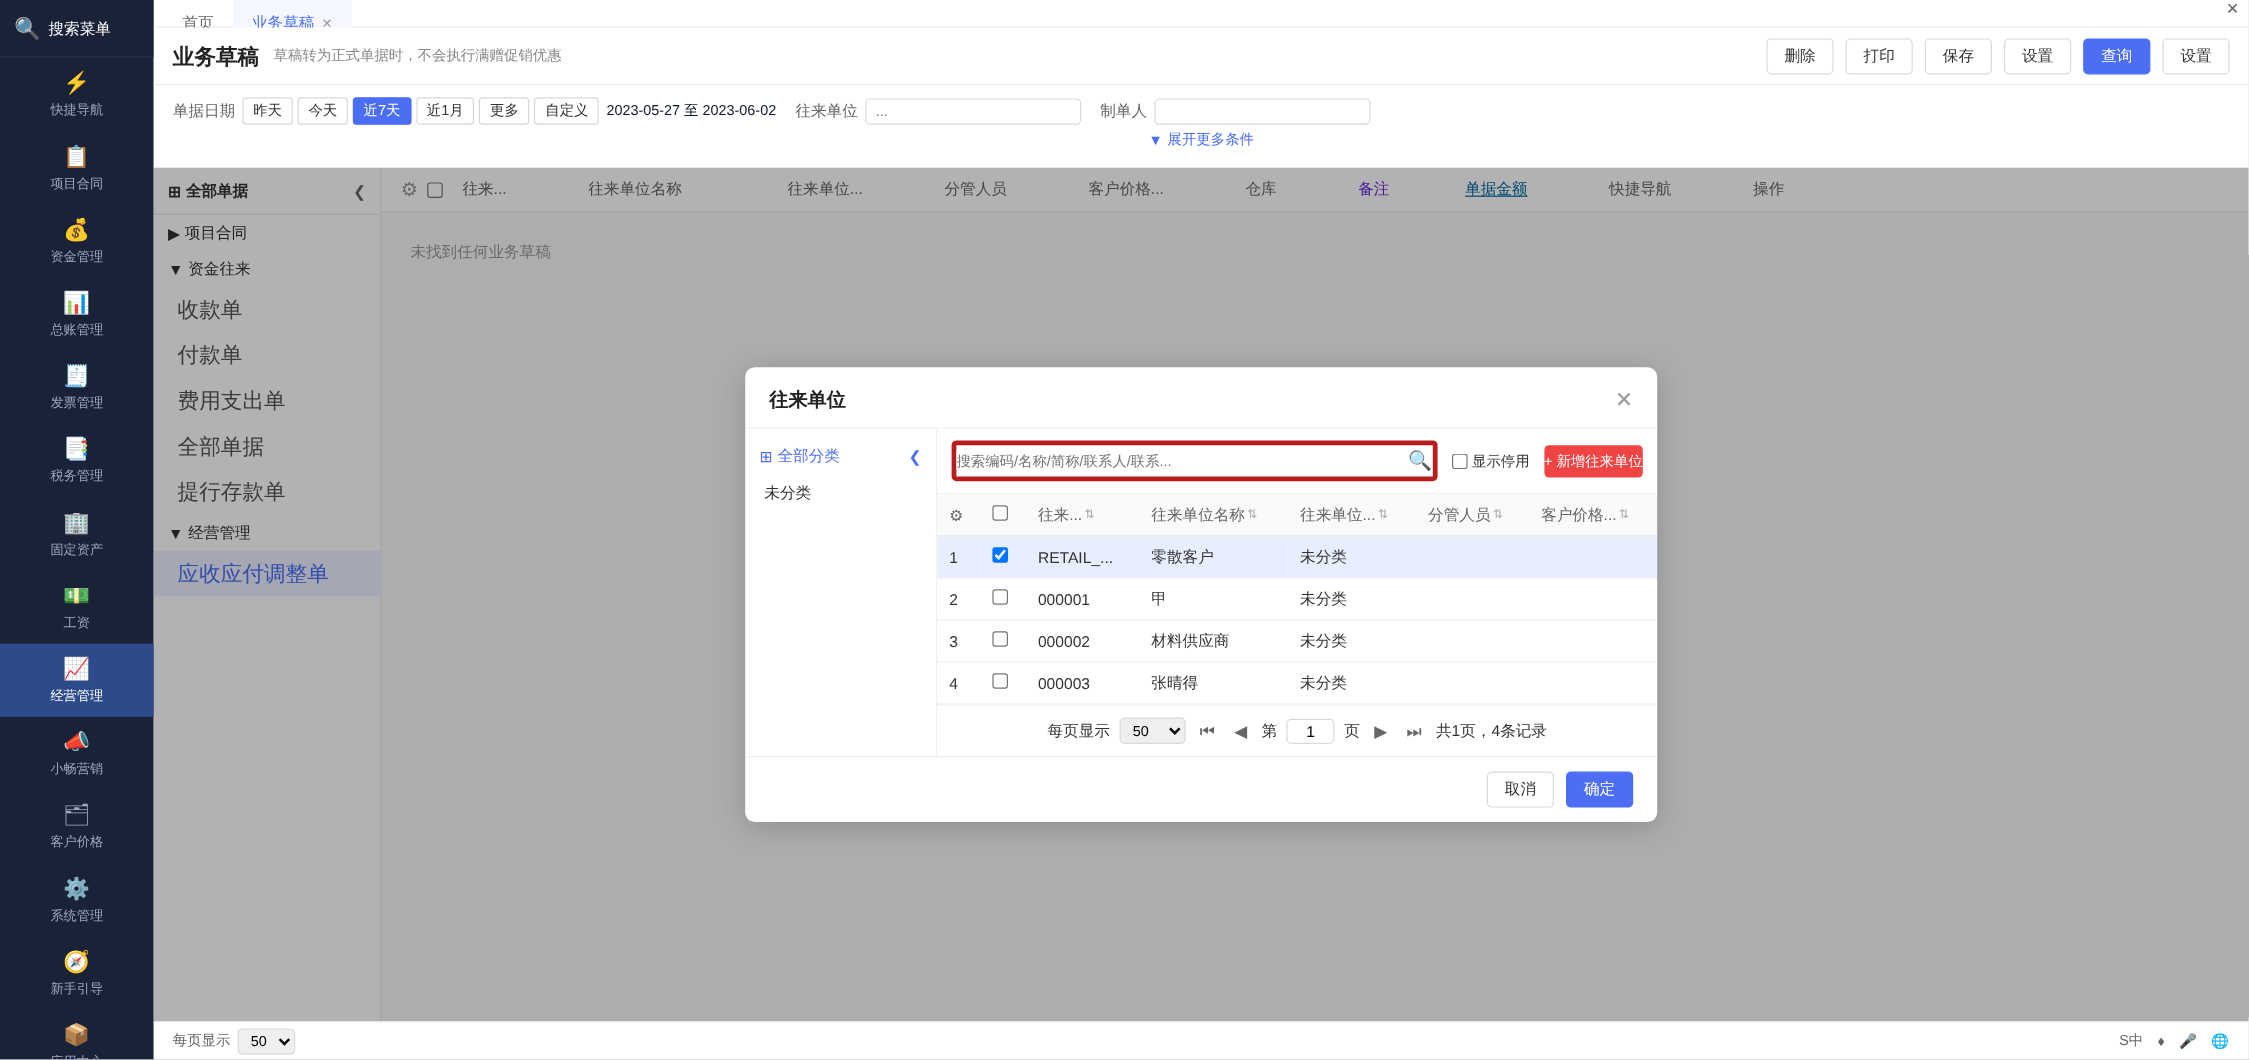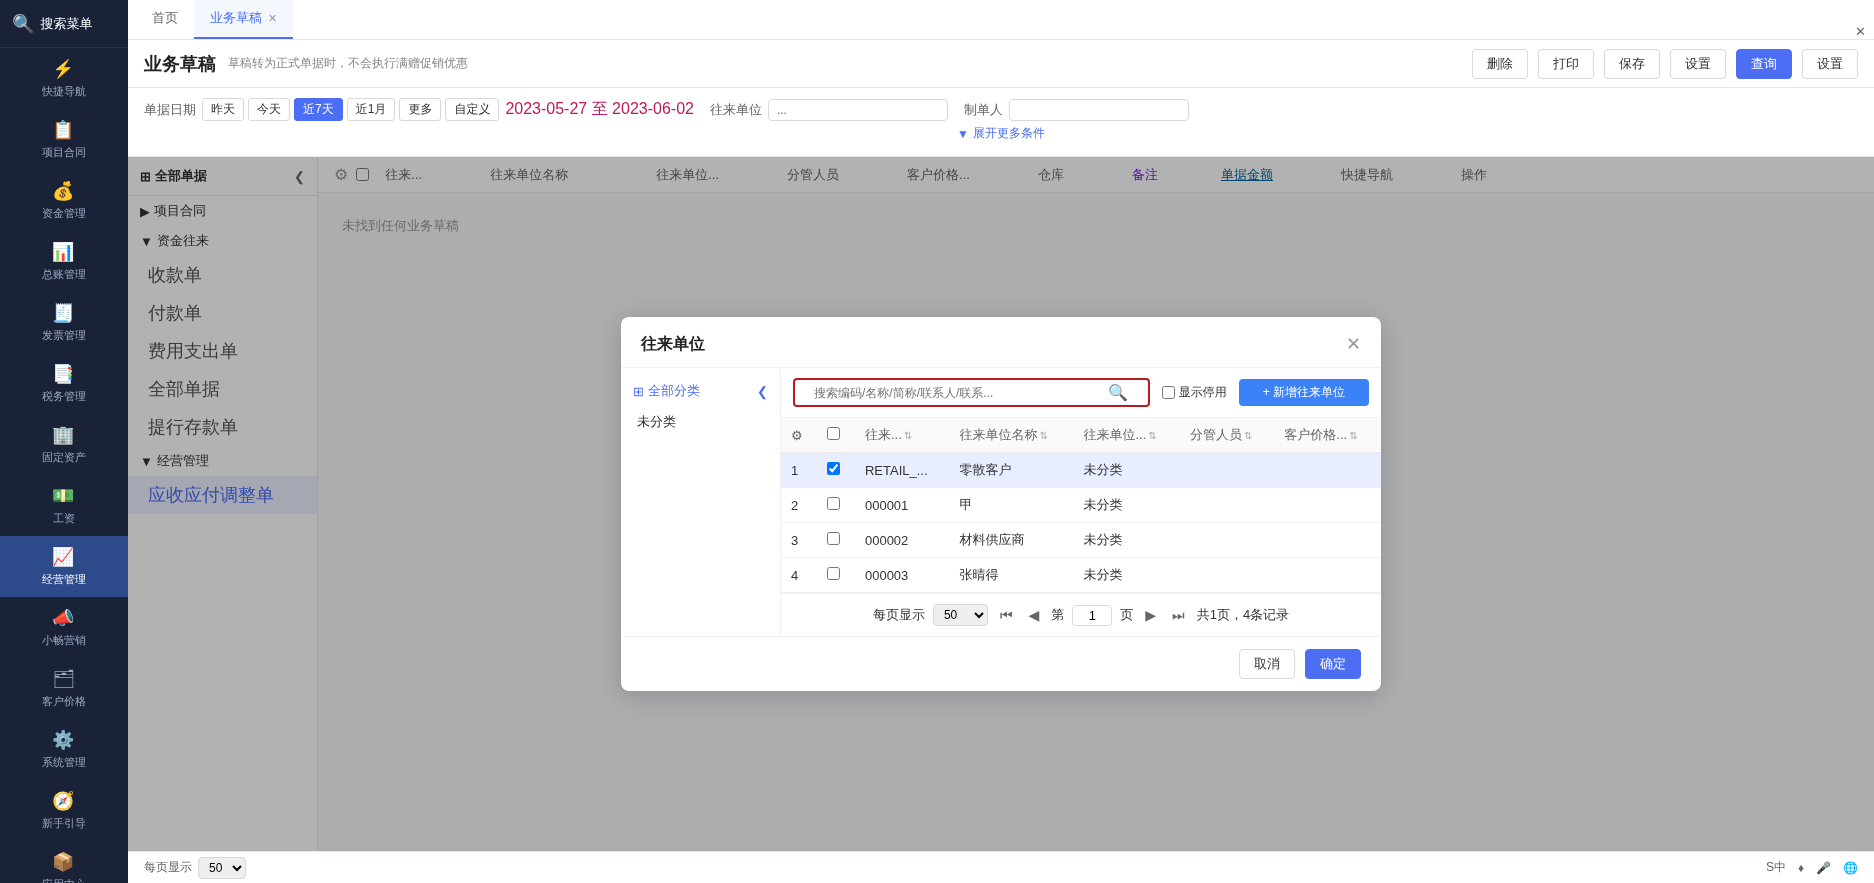--- a/index.html
+++ b/index.html
@@ -44,24 +44,24 @@
     
     .main {
       flex: 1;
       display: flex;
       flex-direction: column;
       overflow: hidden;
     }
 
     
     .topbar {
-      height: 40px;
+      height: 23px;
       background: #fff;
       display: flex;
-      align-items: flex-end;
+      align-items: flex-start;
       border-bottom: 1px solid #e8e8e8;
       padding: 0 8px;
     }
     .tab {
       height: 40px;
       display: flex;
       align-items: center;
       padding: 0 16px;
       font-size: 13px;
       color: #666;
@@ -98,21 +98,21 @@
       padding: 10px 16px;
       border-bottom: 1px solid #e8e8e8;
       font-size: 13px;
     }
     .filter-row { display: flex; align-items: center; gap: 16px; flex-wrap: wrap; }
     .filter-item { display: flex; align-items: center; gap: 6px; }
     .filter-label { color: #666; white-space: nowrap; }
     .filter-date-btns { display: flex; gap: 4px; align-items: center; }
     .date-btn { padding: 2px 8px; border-radius: 3px; font-size: 12px; cursor: pointer; border: 1px solid #d9d9d9; background: #fff; color: #333; }
     .date-btn.active { background: #4b6ef5; color: #fff; border-color: #4b6ef5; }
-    .filter-date-range { font-size: 16px; color: #be185d; }
+    .filter-date-range { font-size: 12px; color: #0f172a; }
     .filter-input { border: 1px solid #d9d9d9; border-radius: 4px; padding: 3px 8px; font-size: 12px; width: 180px; }
     .expand-more { display: flex; align-items: center; gap: 4px; color: #4b6ef5; font-size: 12px; cursor: pointer; justify-content: center; padding: 4px 0; }
 
     
     .content {
       flex: 1;
       display: flex;
       overflow: hidden;
       position: relative;
     }
@@ -182,29 +182,29 @@
     .table-toolbar {
       display: flex;
       align-items: center;
       padding: 10px 12px;
       gap: 12px;
       border-bottom: 1px solid #f0f0f0;
     }
     .search-box {
       display: flex;
       align-items: center;
-      border: 2px solid #b91c1c;
+      border: 4px solid #b91c1c;
       border-radius: 4px;
-      padding: 3px 19px;
+      padding: 3px 0;
       gap: 3px;
       flex: 1;
     }
     .search-input { border: none; outline: none; font-size: 12px; color: #999; width: 100%; }
     .checkbox-label { display: flex; align-items: center; gap: 4px; font-size: 12px; color: #333; cursor: pointer; }
-    .add-btn { background: #3b82f6; color: #fff; border: none; border-radius: 4px; padding: 5px 24px; font-size: 12px; cursor: pointer; white-space: nowrap; }
+    .add-btn { background: #ef4444; color: #fff; border: none; border-radius: 4px; padding: 5px 0; font-size: 12px; cursor: pointer; white-space: nowrap; }
 
     
     .data-table { width: 100%; border-collapse: collapse; font-size: 13px; }
     .data-table th {
       background: #fafafa;
       padding: 8px 10px;
       text-align: left;
       color: #666;
       font-weight: normal;
       border-bottom: 1px solid #e8e8e8;

